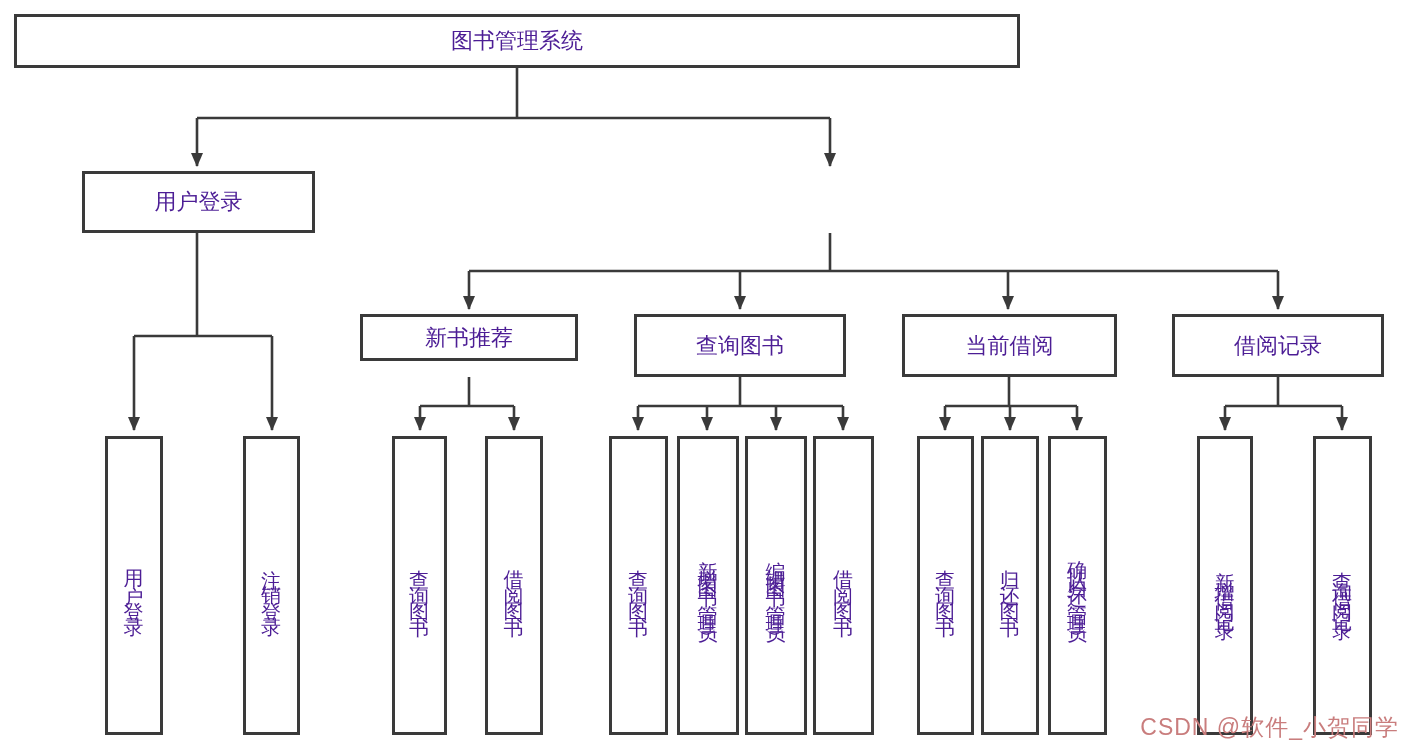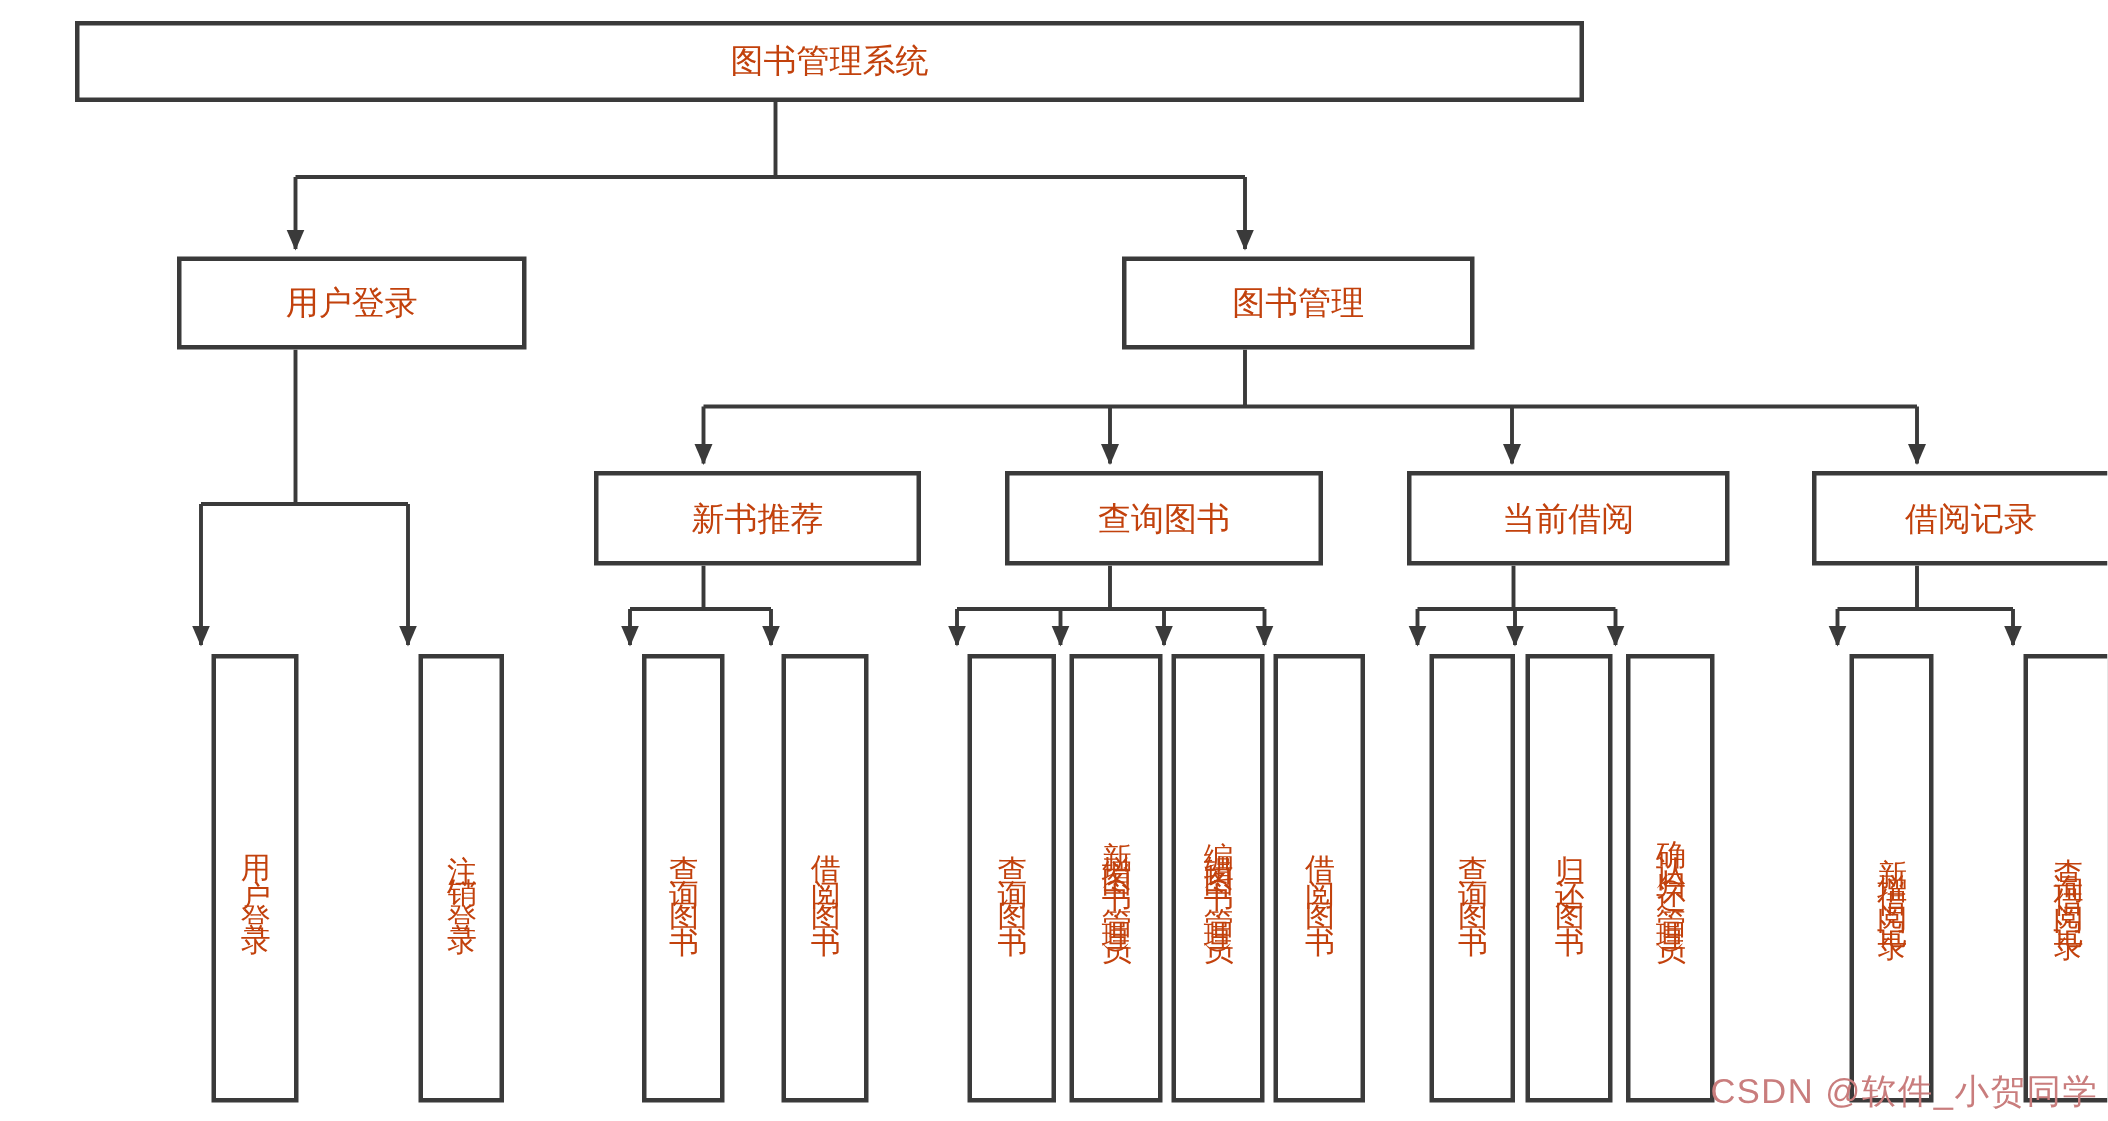--- a/index.html
+++ b/index.html
@@ -4,21 +4,21 @@
 <style>
   html,body{margin:0;padding:0;background:#ffffff;}
   .stage{
     position:relative;width:1405px;height:747px;background:#ffffff;overflow:hidden;
     font-family:"Liberation Sans","DejaVu Sans",sans-serif;color:#333333;
   }
   .wires{position:absolute;left:0;top:0;width:1405px;height:747px;}
   .node{
     position:absolute;background:#ffffff;border:3px solid #3a3a3a;
     display:flex;align-items:center;justify-content:center;
-    box-sizing:border-box;font-size:22px;color:#c2410c;margin-left:36px;
+    box-sizing:border-box;font-size:22px;color:#4c1d95;
   }
   .leaf{top:436px;height:299px;}
   .leaf .vtext{
     writing-mode:vertical-rl;text-orientation:mixed;
     font-size:20px;line-height:1;white-space:nowrap;
   }
   .ls4 .vtext{letter-spacing:16px;}
   .ls6 .vtext{letter-spacing:10px;}
   .ls9 .vtext{letter-spacing:9px;}
   .watermark{
@@ -69,25 +69,22 @@
     </g>
   </svg>
 
   <div class="node" style="left:14px;top:14px;width:1006px;height:54px;">
     <span>图书管理系统</span>
   </div>
 
   <div class="node" style="left:82px;top:171px;width:233px;height:62px;">
     <span>用户登录</span>
   </div>
-  <div class="node" style="left:712px;top:171px;width:235px;height:62px;">
-    <span>图书管理</span>
-  </div>
 
-  <div class="node" style="left:360px;top:314px;width:218px;height:63px;">
+  <div class="node" style="left:360px;top:314px;width:218px;height:47px;">
     <span>新书推荐</span>
   </div>
   <div class="node" style="left:634px;top:314px;width:212px;height:63px;">
     <span>查询图书</span>
   </div>
   <div class="node" style="left:902px;top:314px;width:215px;height:63px;">
     <span>当前借阅</span>
   </div>
   <div class="node" style="left:1172px;top:314px;width:212px;height:63px;text-align:right;">
     <span>借阅记录</span>

